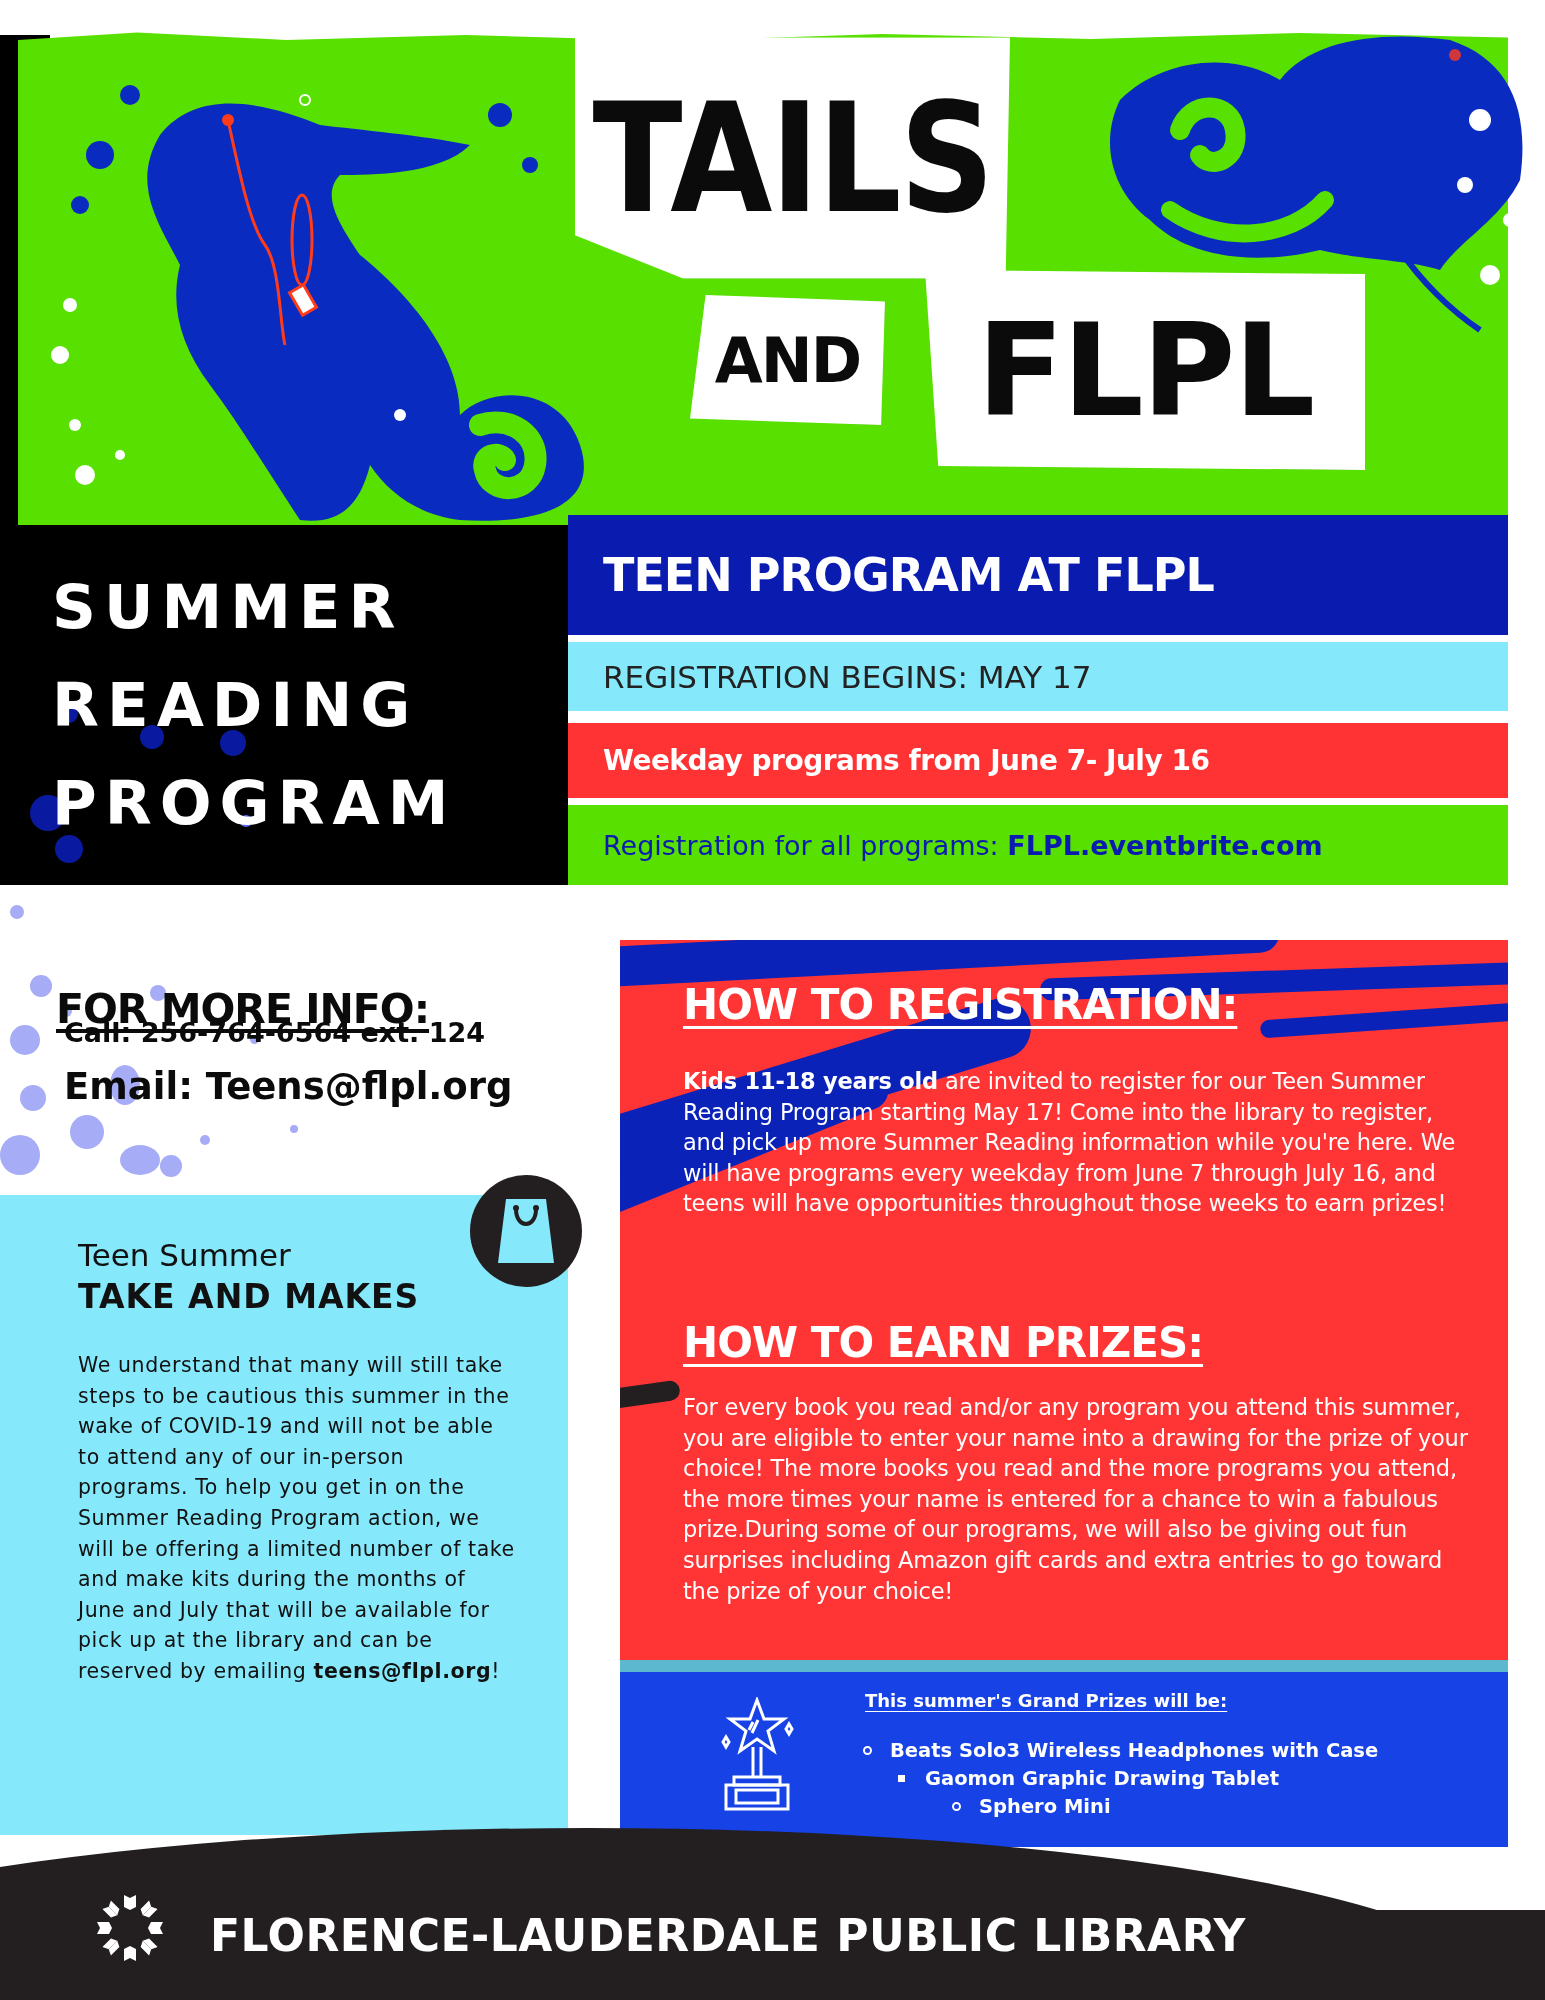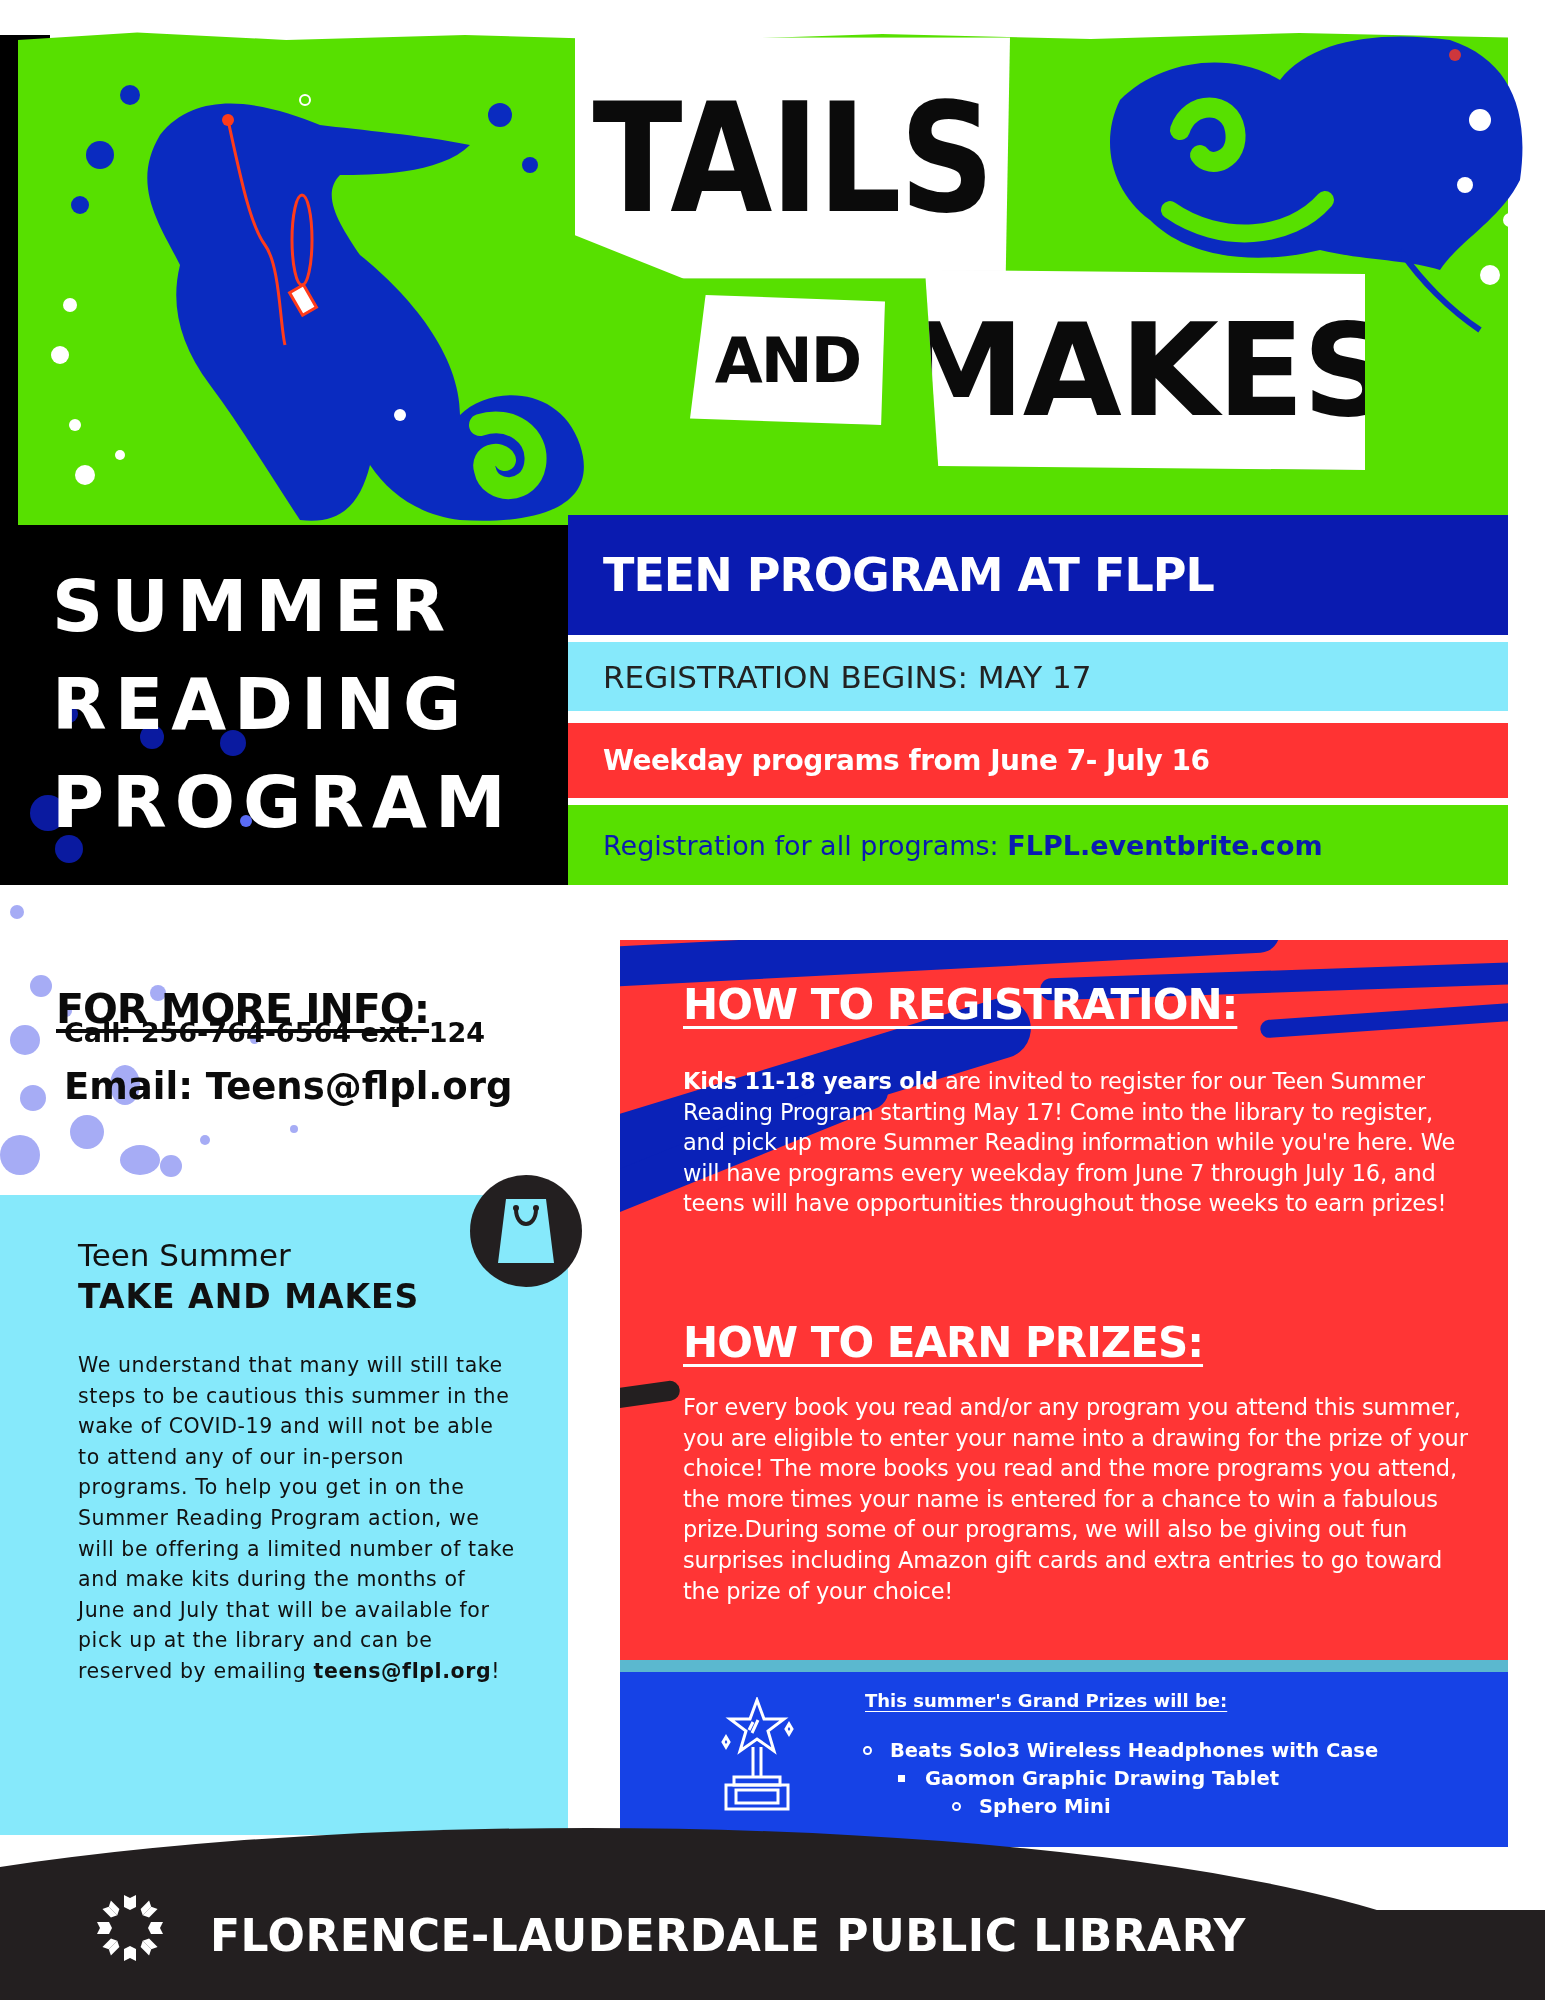--- a/index.html
+++ b/index.html
@@ -44,21 +44,21 @@
   }
 
   
   .srp {
     position: absolute; left: 0; top: 525px; width: 568px; height: 360px; background: #000000;
     overflow: hidden;
   }
   .srp-title {
     position: absolute; left: 52px; top: 33px; width: 500px;
     font-family: "DejaVu Sans", sans-serif; font-weight: bold; color: #ffffff;
-    font-size: 71px; line-height: 98px; letter-spacing: 8px;
+    font-size: 61px; line-height: 98px; letter-spacing: 8px;
   }
   .srp-title span { display: block; }
 
   
   .stripes { position: absolute; left: 568px; top: 515px; width: 940px; height: 370px; }
   .stripe { position: absolute; left: 0; width: 940px; display: flex; align-items: center; padding-left: 35px; }
   .stripe-blue { top: 0; height: 120px; background: #0a1bb0; }
   .stripe-blue .t { font-family: "DejaVu Sans", sans-serif; font-weight: bold; font-size: 46px; color: #fff; letter-spacing: -1px; }
   .stripe-cyan { top: 127px; height: 69px; background: #86e9fb; }
   .stripe-cyan .t { font-family: "DejaVu Sans", sans-serif; font-size: 31px; color: #222; }
@@ -182,21 +182,21 @@
       <circle cx="395" cy="35" r="6" fill="#ff3b1a" opacity="0.8"></circle>
   </svg>
 
   <div class="title-card card-tails">
     <span>TAILS</span>
   </div>
   <div class="title-card card-and">
     <span>AND</span>
   </div>
   <div class="title-card card-tales">
-    <span>MAKES</span>
+    <span>FLPL</span>
   </div>
 </div>
 
 <div class="srp">
   <div class="spl" style="left:60px;top:180px;width:18px;height:18px;background:#0a1aa0;"></div>
   <div class="spl" style="left:140px;top:200px;width:24px;height:24px;background:#0a1aa0;"></div>
   <div class="spl" style="left:220px;top:205px;width:26px;height:26px;background:#0a1aa0;"></div>
   <div class="spl" style="left:30px;top:270px;width:36px;height:36px;background:#0a1aa0;"></div>
   <div class="spl" style="left:55px;top:310px;width:28px;height:28px;background:#0a1aa0;"></div>
   <div class="spl" style="left:240px;top:290px;width:12px;height:12px;background:#5a6cf5;"></div>

